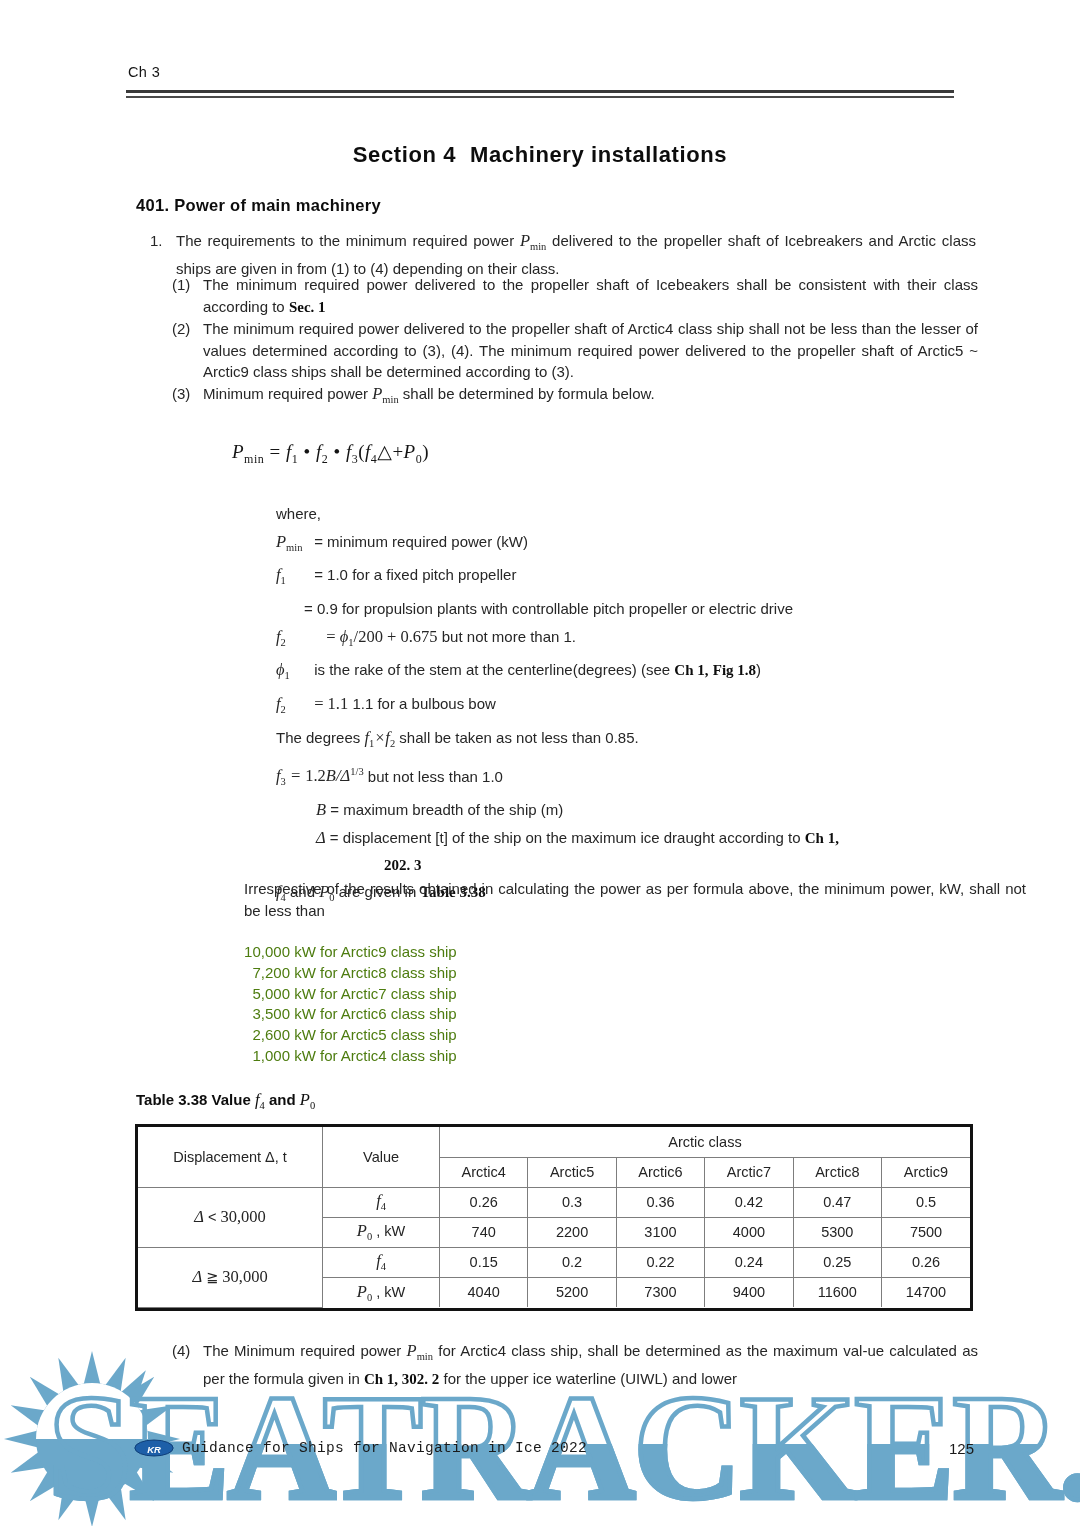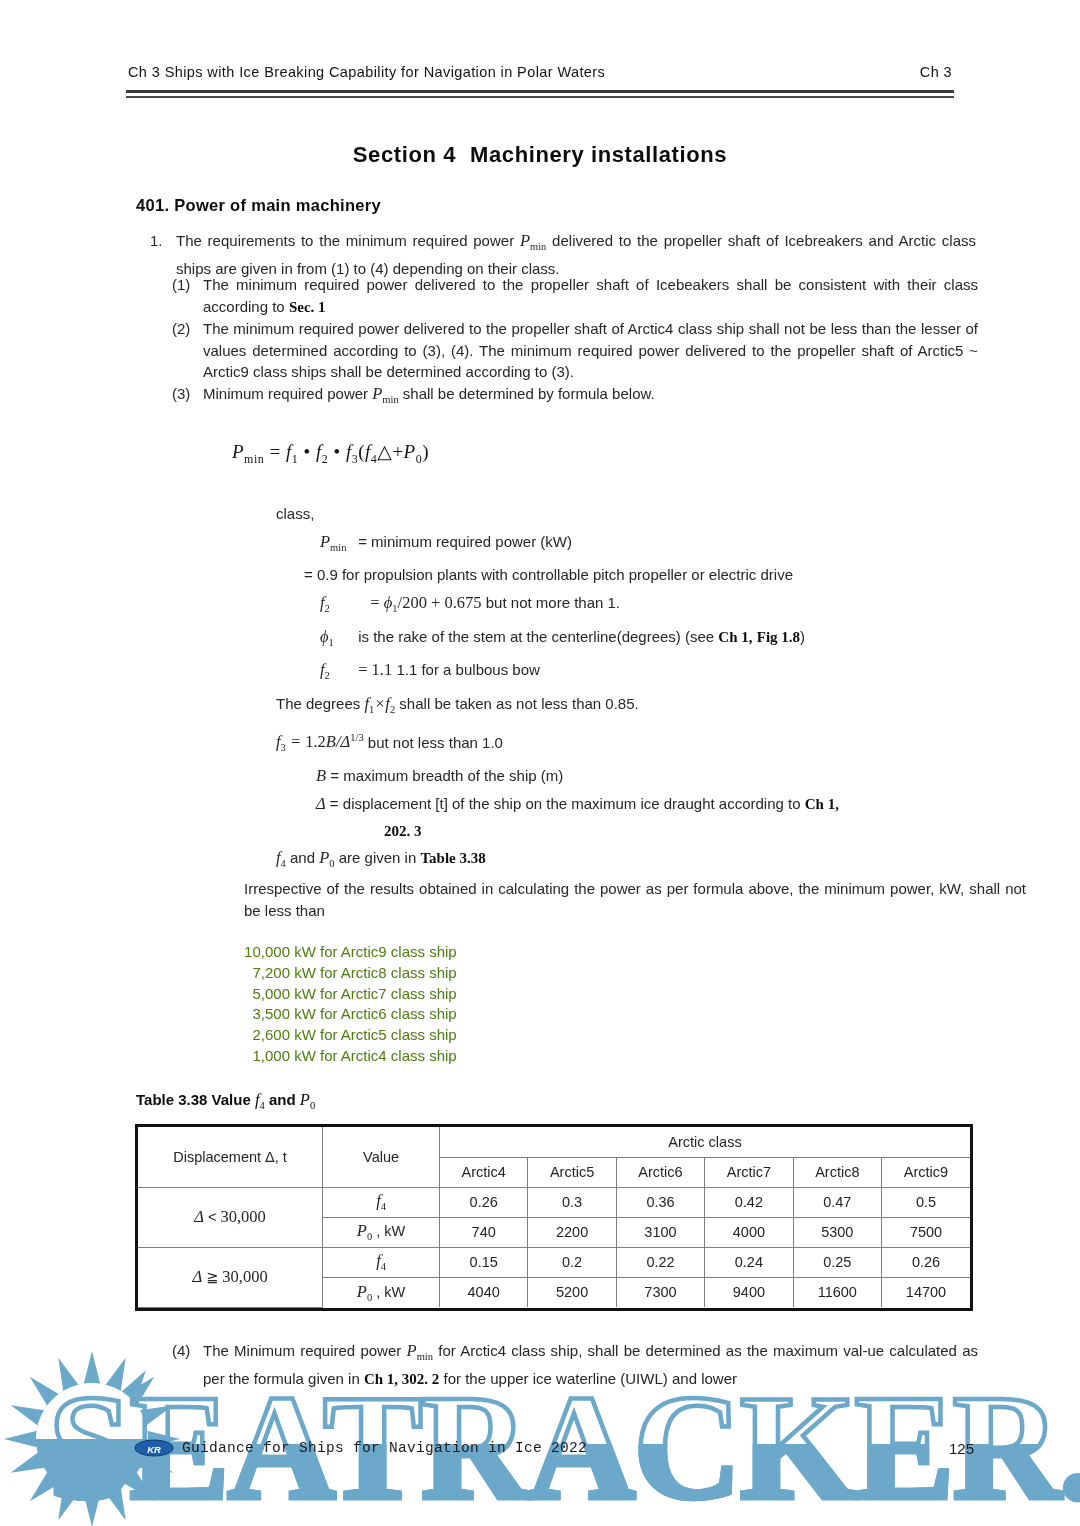--- a/index.html
+++ b/index.html
@@ -174,21 +174,20 @@
     color: #262626;
   }
   .wline { white-space: nowrap; }
   .wline.wrap { white-space: normal; }
   .ind2 { padding-left: 28px; }
   .ind3 { padding-left: 40px; }
   .ind4 { padding-left: 68px; }
   .lbl {
     display: inline-block;
     min-width: 34px;
-    margin-left: 44px;
   }
 
   
   .irrespective {
     position: absolute;
     left: 196px;
     top: 878px;
     width: 782px;
     font-size: 15px;
     line-height: 22px;
@@ -283,21 +282,20 @@
     z-index: 2;
   }
   .wm svg { display: block; }
 </style>
 </head>
 <body>
 
 <div class="page">
 
   <div class="runhead">
-    <span class="left">Ch 3 Ships with Ice Breaking Capability for Navigation in Polar Waters</span>
     <span class="right">Ch 3</span>
   </div>
   <div class="rule-thick"></div>
   <div class="rule-thin"></div>
 
   <div class="section-title">
     <span>Section 4</span><span class="gap"></span><span>Machinery installations</span>
   </div>
 
   <div class="art-heading">401. Power of main machinery</div>
@@ -321,28 +319,33 @@
       <span>Minimum required power </span><span class="mathvar">P<sub>min</sub></span><span> shall be determined by formula below.</span>
     </div>
   </div>
 
   <div class="formula">
     <i>P</i><sub>min</sub>&nbsp;=&nbsp;<i>f</i><sub>1</sub>&nbsp;•&nbsp;<i>f</i><sub>2</sub>&nbsp;•&nbsp;<i>f</i><sub>3</sub>(<i>f</i><sub>4</sub>△+<i>P</i><sub>0</sub>)
   </div>
 
   <div class="where-block">
 
-    <div class="wline">class,</div>
+    <div class="wline">where,</div>
 
     <div class="wline">
       <span class="lbl"><span class="mathvar">P<sub>min</sub></span></span>
       <span>=</span>
       <span>minimum required power (kW)</span>
     </div>
 
+    <div class="wline">
+      <span class="lbl"><span class="mathvar">f<sub>1</sub></span></span>
+      <span>=</span>
+      <span>1.0 for a fixed pitch propeller</span>
+    </div>
 
     <div class="wline ind2">
       <span>=</span>
       <span>0.9 for propulsion plants with controllable pitch propeller or electric drive</span>
     </div>
 
     <div class="wline">
       <span class="lbl"><span class="mathvar">f<sub>2</sub></span></span>
       <span style="display:inline-block;width:8px"></span>
       <span class="mathnum">=&nbsp;<span class="mathvar">ϕ<sub>1</sub></span>/200&nbsp;+&nbsp;0.675</span>

